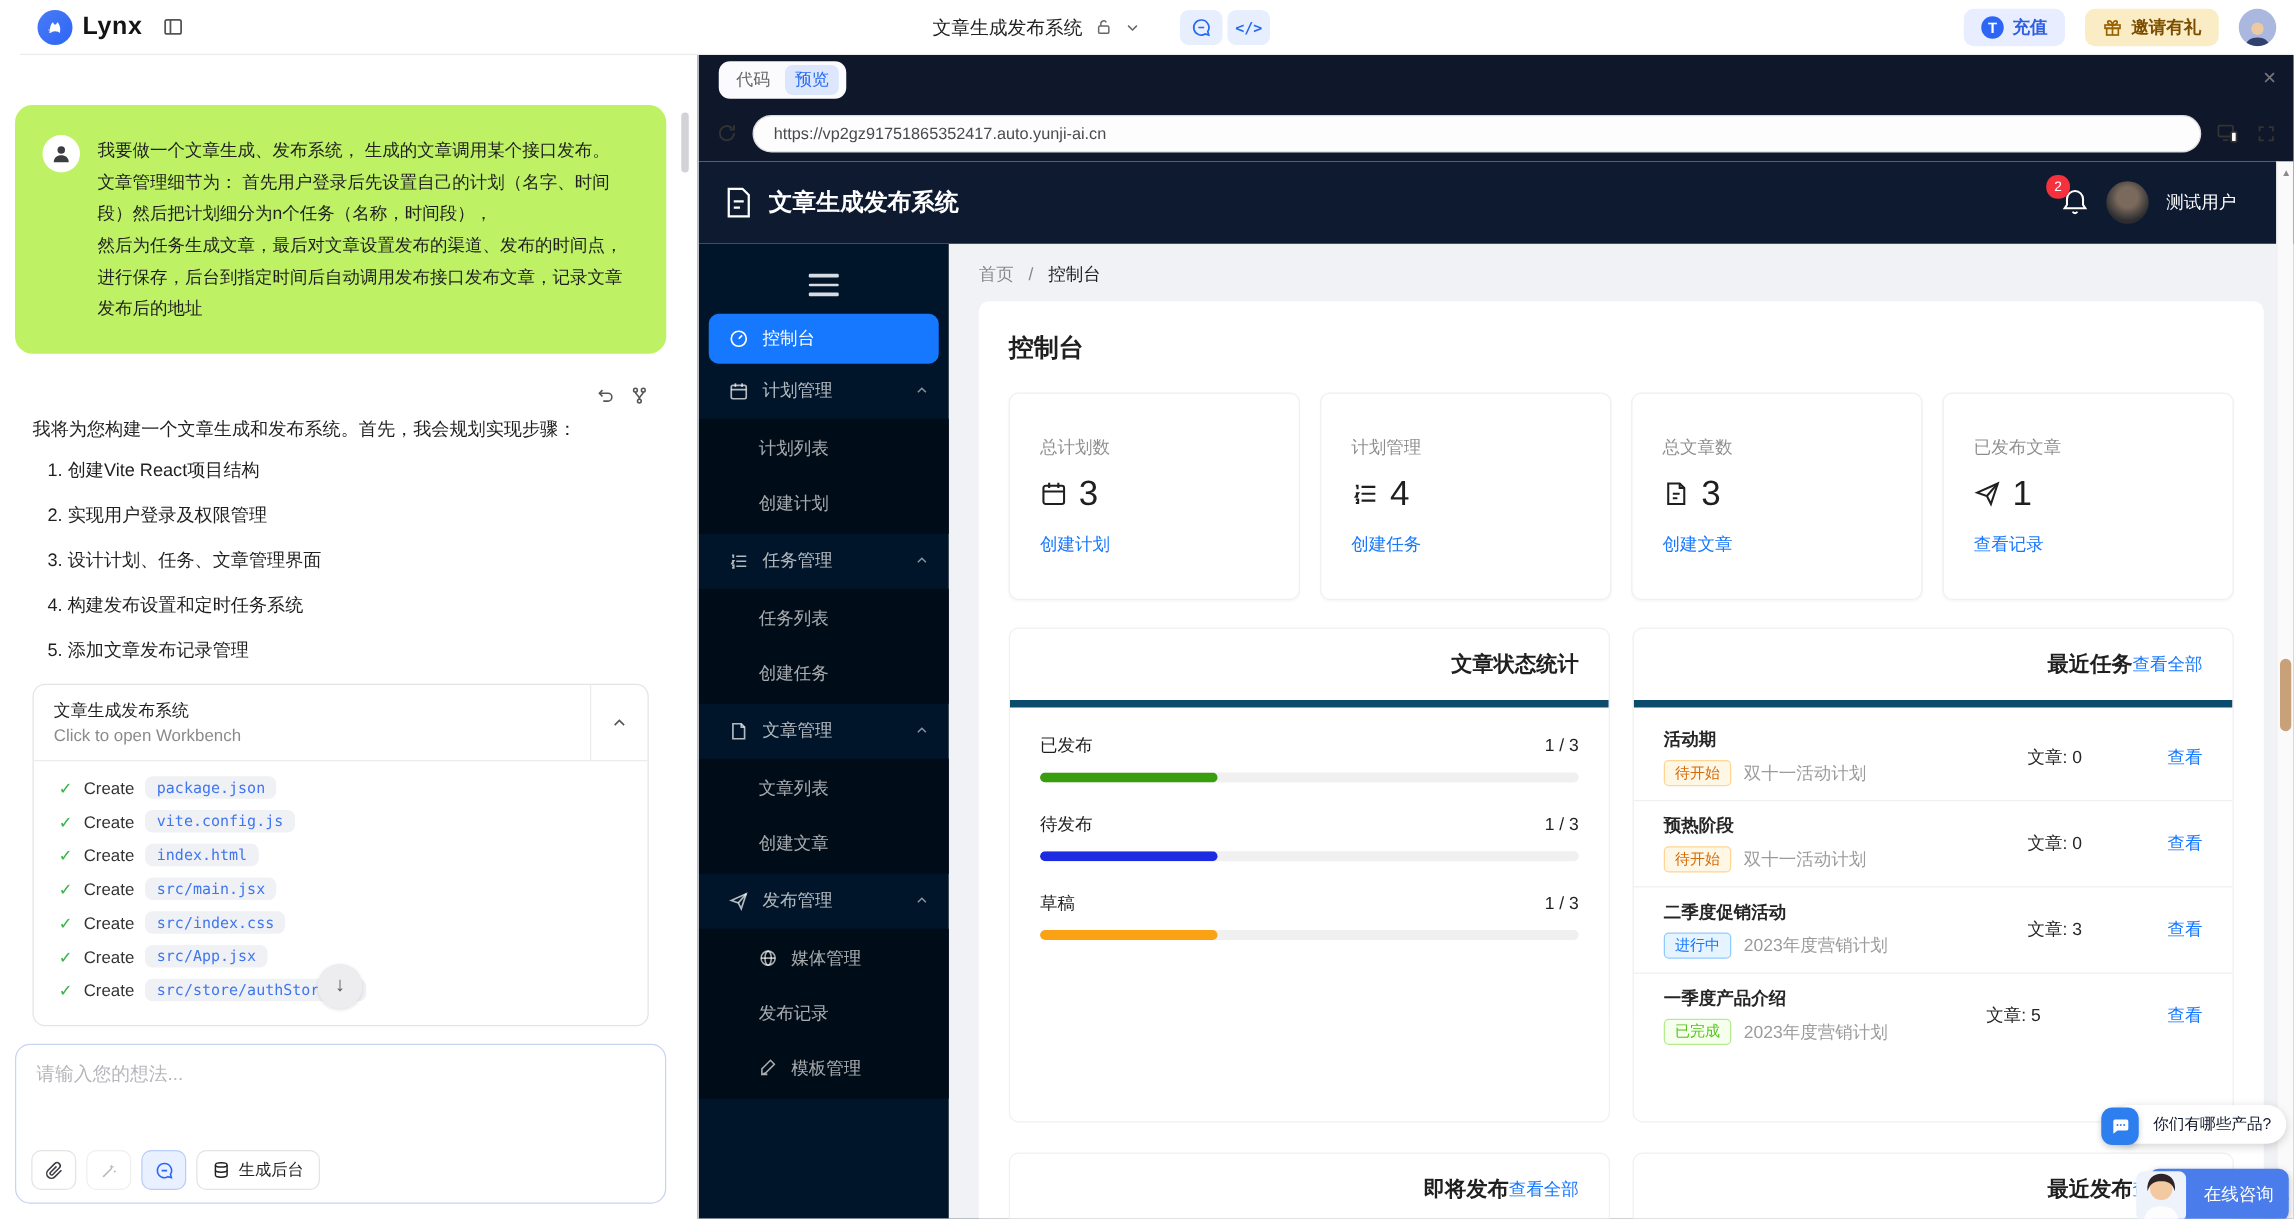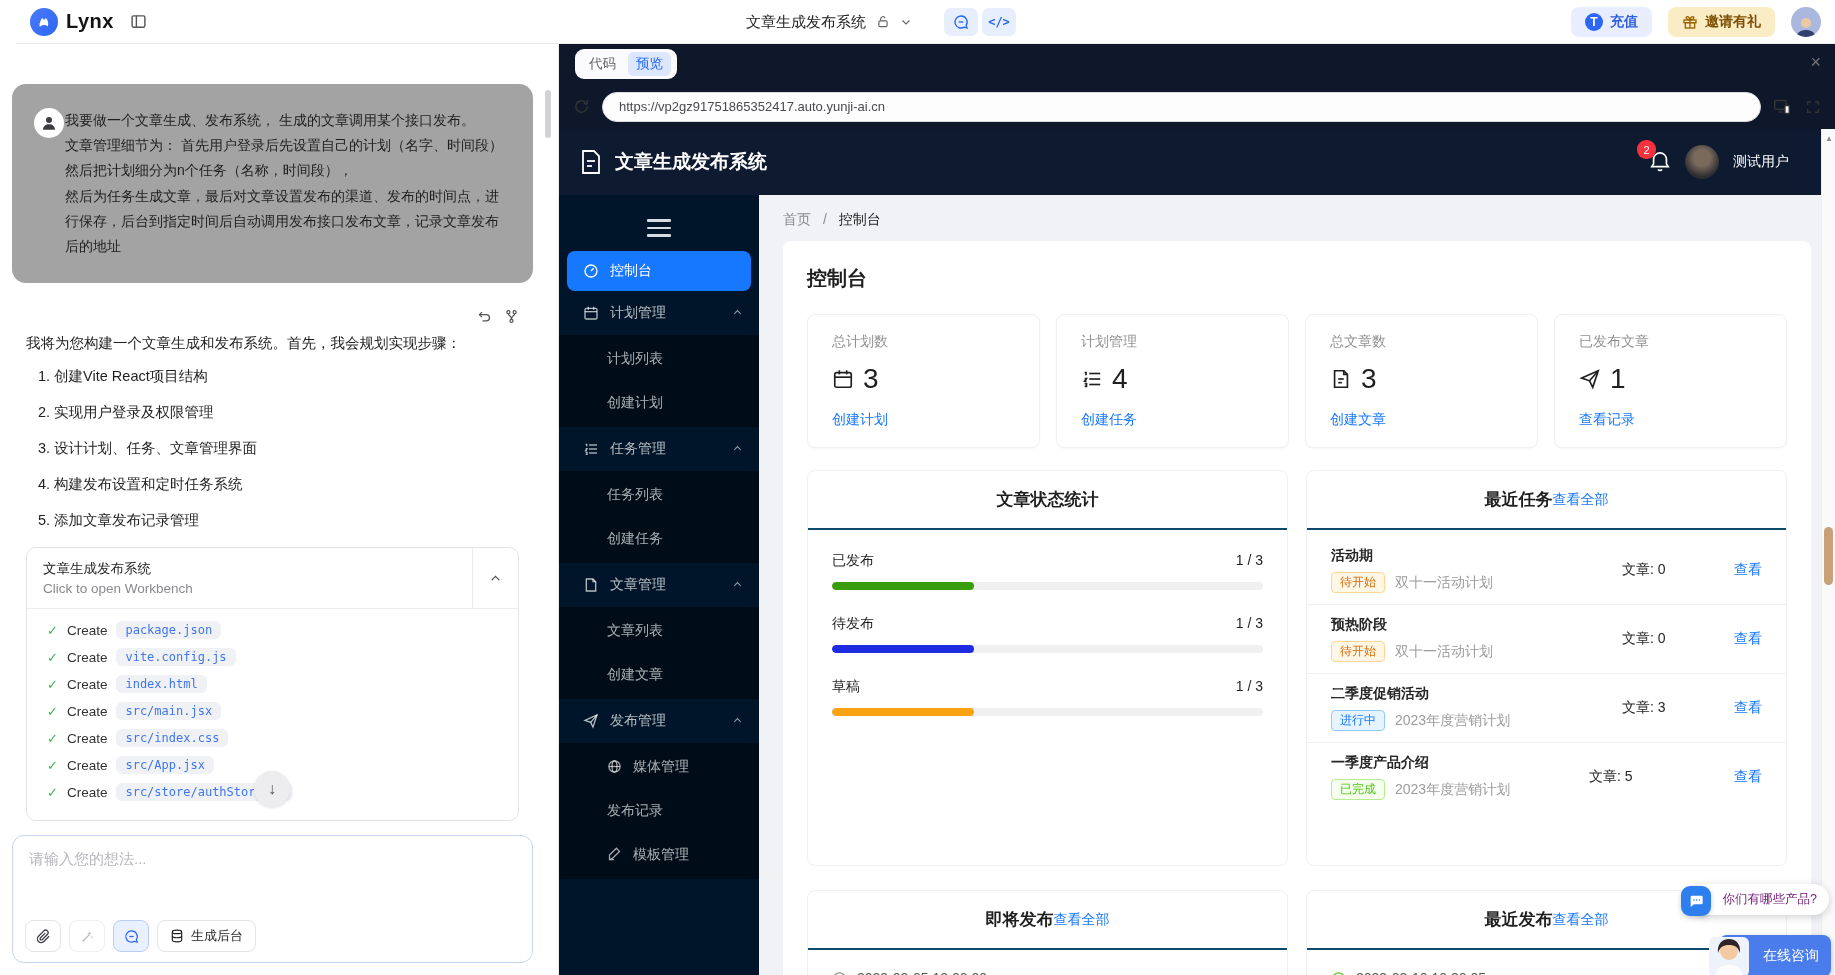--- a/index.html
+++ b/index.html
@@ -21,21 +21,21 @@
   .mode-pill .code-glyph { font-size:12px; font-weight:bold; font-family:"DejaVu Sans Mono",monospace; }
   .topbar-right { margin-left:auto; display:flex; align-items:center; gap:16px; }
   .btn-recharge { display:flex; align-items:center; gap:7px; background:#e8eeff; border-radius:8px; height:30px; padding:0 14px; color:#2f5ee0; font-size:14px; font-weight:bold; cursor:pointer; }
   .coin { width:18px; height:18px; border-radius:50%; background:#2d66f4; color:#fff; font-size:12px; font-weight:bold; display:flex; align-items:center; justify-content:center; }
   .btn-invite { display:flex; align-items:center; gap:7px; background:#faecc5; border-radius:8px; height:30px; padding:0 14px; color:#7d4e00; font-size:14px; font-weight:bold; cursor:pointer; }
   .avatar-top { width:30px; height:30px; border-radius:50%; background:#aab7de; overflow:hidden; display:flex; align-items:flex-end; justify-content:center; cursor:pointer; }
 
   
   .left-panel { position:absolute; top:44px; left:0; width:545px; bottom:0; background:#fff; display:flex; flex-direction:column; overflow:hidden; }
   .chat-scroll { flex:1; overflow:hidden; padding:40px 12px 0 12px; position:relative; }
-  .msg-user { background:#a3a3a3; border-radius:14px; padding:24px 22px; display:flex; gap:1px; }
+  .msg-user { background:#bef264; border-radius:14px; padding:24px 22px; display:flex; gap:14px; }
   .msg-avatar { width:30px; height:30px; border-radius:50%; background:#fff; flex:none; display:flex; align-items:center; justify-content:center; }
   .msg-user-text { font-size:14px; line-height:1.8; color:#1f1f1f; white-space:pre-line; }
   .assistant { margin-top:26px; padding:0 14px; }
   .assistant-tools { display:flex; justify-content:flex-end; gap:12px; color:#555; }
   .assistant-tools span { cursor:pointer; }
   .assistant-intro { font-size:14.5px; margin-top:10px; color:#1f1f1f; }
   .steps { margin-top:14px; }
   .step { font-size:14.5px; color:#1f1f1f; margin:0 0 17px 12px; }
   .workbench { border:1px solid #e4e4e7; border-radius:10px; margin-top:10px; background:#fff; }
   .wb-head { display:flex; align-items:stretch; }
@@ -95,29 +95,29 @@
 
   .app-content { flex:1; overflow:hidden; padding:0 0 0 0; }
   .crumbs { padding:16px 24px 12px 24px; font-size:14px; }
   .crumb-home { color:rgba(0,0,0,.45); cursor:pointer; }
   .crumb-sep { color:rgba(0,0,0,.45); margin:0 8px; }
   .crumb-cur { color:rgba(0,0,0,.88); }
   .main-card { background:#fff; margin:0 24px; border-radius:8px; padding:24px; height:1200px; }
   .page-title { font-size:20px; font-weight:bold; color:#1f1f1f; margin-bottom:22px; }
 
   .stat-grid { display:grid; grid-template-columns:repeat(4,1fr); gap:16px; }
-  .stat-card { border:1px solid #f0f0f0; border-radius:8px; padding:18px 24px; background:#fff; box-shadow:0 1px 2px rgba(0,0,0,.03); }
+  .stat-card { border:1px solid #f0f0f0; border-radius:8px; padding:34px 24px; background:#fff; box-shadow:0 1px 2px rgba(0,0,0,.03); }
   .stat-label { font-size:14px; color:rgba(0,0,0,.45); }
   .stat-valrow { display:flex; align-items:center; gap:9px; margin-top:12px; color:#1f1f1f; }
   .stat-value { font-size:28px; color:#1f1f1f; }
   .stat-link { display:inline-block; margin-top:16px; font-size:14px; color:#1677ff; cursor:pointer; }
 
   .mid-grid { display:grid; grid-template-columns:1fr 1fr; gap:18px; margin-top:22px; }
   .panel-card { border:1px solid #f0f0f0; border-radius:8px; background:#fff; height:396px; overflow:hidden; }
-  .panel-head { display:flex; align-items:center; justify-content:center; padding:17px 24px; border-bottom:2px solid #0c4a6e; }
+  .panel-head { display:flex; align-items:center; justify-content:flex-end; padding:17px 24px; border-bottom:6px solid #0c4a6e; }
   .panel-title { font-size:17px; font-weight:bold; color:#1f1f1f; }
   .panel-link { font-size:14px; color:#1677ff; cursor:pointer; }
   .panel-body { padding:22px 24px; }
 
   .prog-group { margin-bottom:25px; }
   .prog-row { display:flex; justify-content:space-between; font-size:14px; color:#1f1f1f; margin-bottom:12px; }
   .prog-track { height:8px; border-radius:4px; background:#f0f0f0; overflow:hidden; }
   .prog-fill { height:100%; border-radius:4px; }
   .fill-green { background:#389e0d; }
   .fill-blue  { background:#1d2ce0; }
@@ -138,21 +138,21 @@
 
   .bottom-grid { display:grid; grid-template-columns:1fr 1fr; gap:18px; margin-top:24px; }
   .pub-row { display:flex; align-items:center; gap:10px; padding:20px 24px 0 24px; font-size:14px; color:#555; }
 
   .pv-scrollbar { position:absolute; right:0; top:0; bottom:0; width:14px; background:#fafafa; border-left:1px solid #ededed; z-index:4; }
   .sb-arrow { width:14px; height:14px; color:#8a8a8a; font-size:8px; display:flex; align-items:center; justify-content:center; }
   .sb-up { position:absolute; top:2px; } .sb-down { position:absolute; bottom:8px; }
   .sb-thumb { position:absolute; top:398px; left:2px; width:9px; height:58px; border-radius:5px; background:#c9a178; }
 
   
-  .float-q { position:absolute; right:6px; bottom:60px; background:#fff; border-radius:18px; box-shadow:0 2px 8px rgba(0,0,0,.18); padding:7px 12px 7px 34px; font-size:12.5px; color:#701a75; z-index:50; }
+  .float-q { position:absolute; right:6px; bottom:60px; background:#fff; border-radius:18px; box-shadow:0 2px 8px rgba(0,0,0,.18); padding:7px 12px 7px 34px; font-size:12.5px; color:#0f172a; z-index:50; }
   .float-q-icon { position:absolute; left:-8px; top:2px; width:30px; height:30px; border-radius:9px; background:#2d7ff0; display:flex; align-items:center; justify-content:center; box-shadow:0 2px 5px rgba(0,0,0,.2); }
   .float-cta { position:absolute; right:4px; bottom:-2px; width:112px; height:42px; background:#4a7cec; border-radius:8px; color:#fff; font-size:14px; display:flex; align-items:center; justify-content:flex-end; padding-right:12px; z-index:50; box-shadow:0 2px 6px rgba(0,0,0,.25); }
   .float-person { position:absolute; left:-14px; bottom:0; width:44px; height:46px; }
 </style>
 </head>
 <body>
 
 <div class="topbar">
   <div class="brand">
     <span class="brand-logo">

